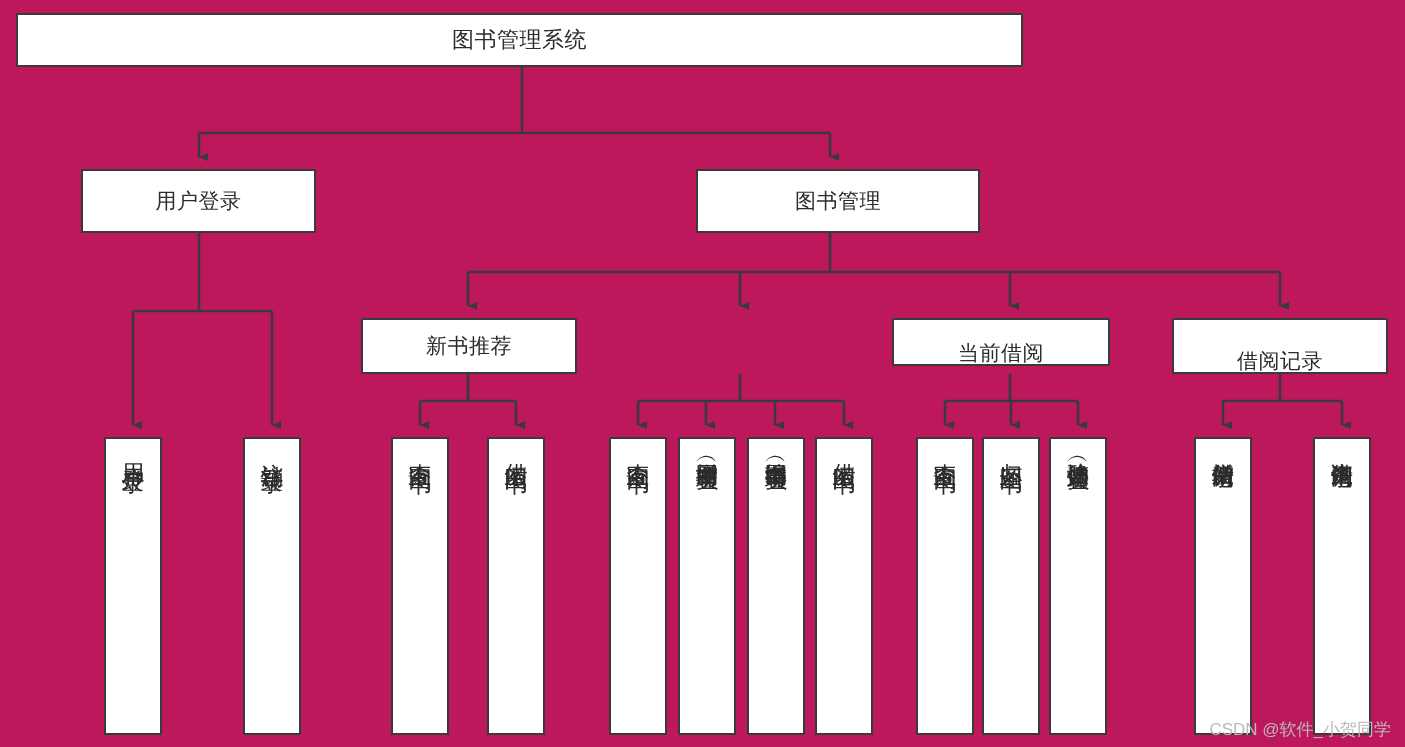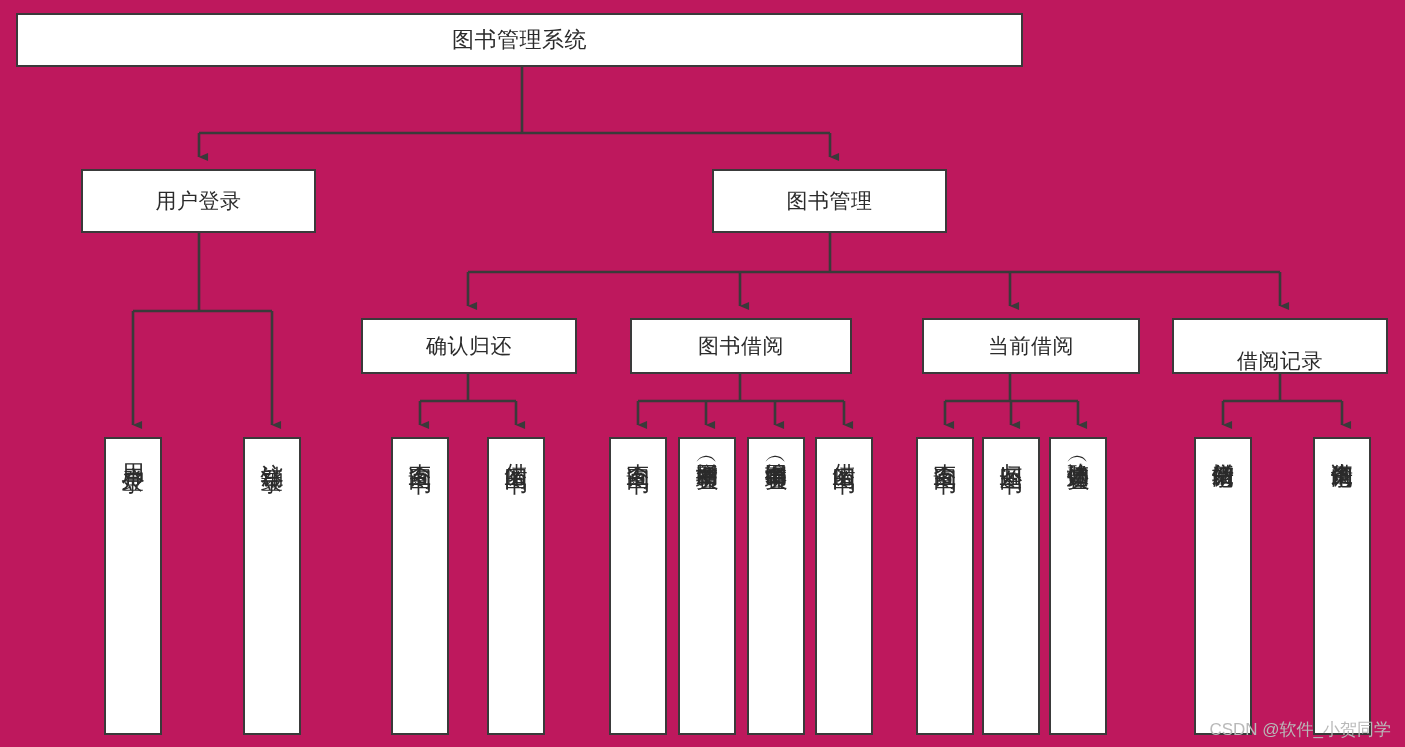--- a/index.html
+++ b/index.html
@@ -133,31 +133,28 @@
     </g>
   </svg>
 
   <div class="node horiz root" style="left:16px; top:13px; width:1007px; height:54px;">
     <span class="node-label">图书管理系统</span>
   </div>
 
   <div class="node horiz" style="left:81px; top:169px; width:235px; height:64px;">
     <span class="node-label">用户登录</span>
   </div>
-  <div class="node horiz" style="left:712px; top:169px; width:235px; height:64px;">
+  <div class="node horiz" style="left:696px; top:169px; width:284px; height:64px;">
     <span class="node-label">图书管理</span>
   </div>
 
   <div class="node horiz" style="left:361px; top:318px; width:216px; height:56px;">
-    <span class="node-label">确认归还</span>
-  </div>
-  <div class="node horiz" style="left:630px; top:318px; width:222px; height:56px;">
-    <span class="node-label">图书借阅</span>
-  </div>
-  <div class="node horiz" style="left:922px; top:318px; width:218px; height:56px;">
+    <span class="node-label">新书推荐</span>
+  </div>
+  <div class="node horiz" style="left:892px; top:318px; width:218px; height:48px;align-items:flex-end;">
     <span class="node-label">当前借阅</span>
   </div>
   <div class="node horiz" style="left:1172px; top:318px; width:216px; height:56px;align-items:flex-end;">
     <span class="node-label">借阅记录</span>
   </div>
 
   <div class="node vert" style="left:104px; top:437px; width:58px; height:298px;">
     <span class="node-label">用户登录</span>
   </div>
   <div class="node vert" style="left:243px; top:437px; width:58px; height:298px;">

